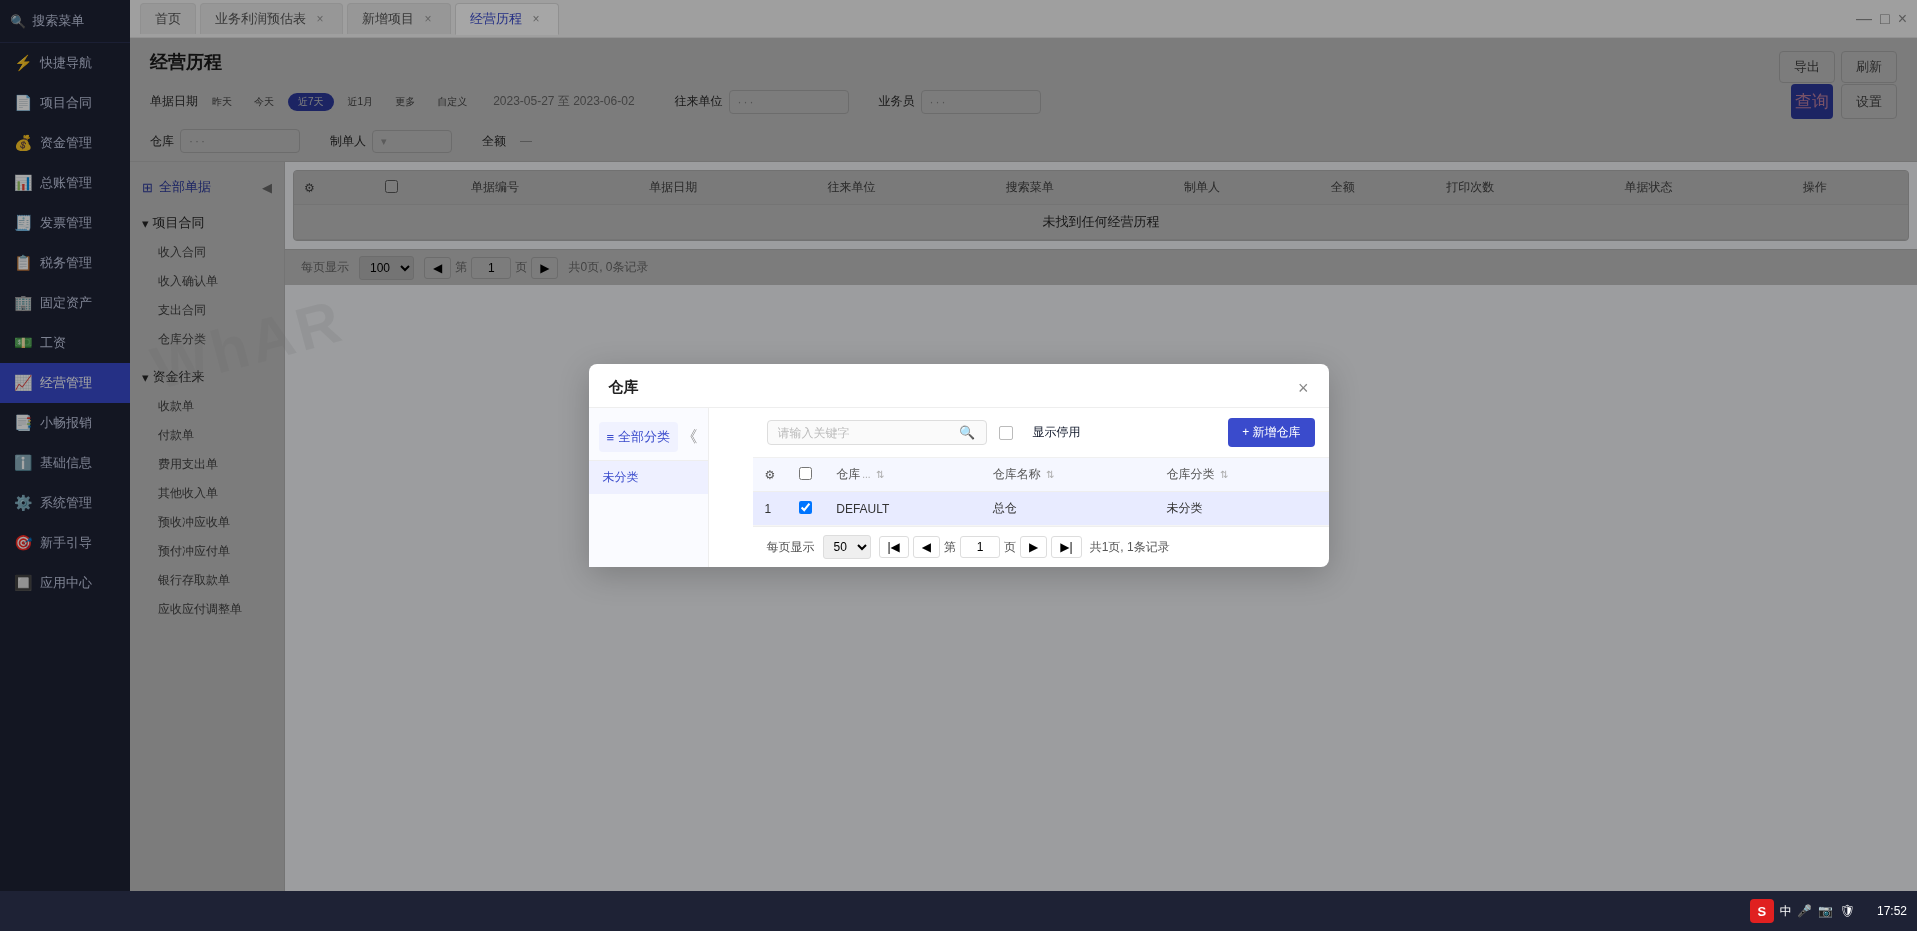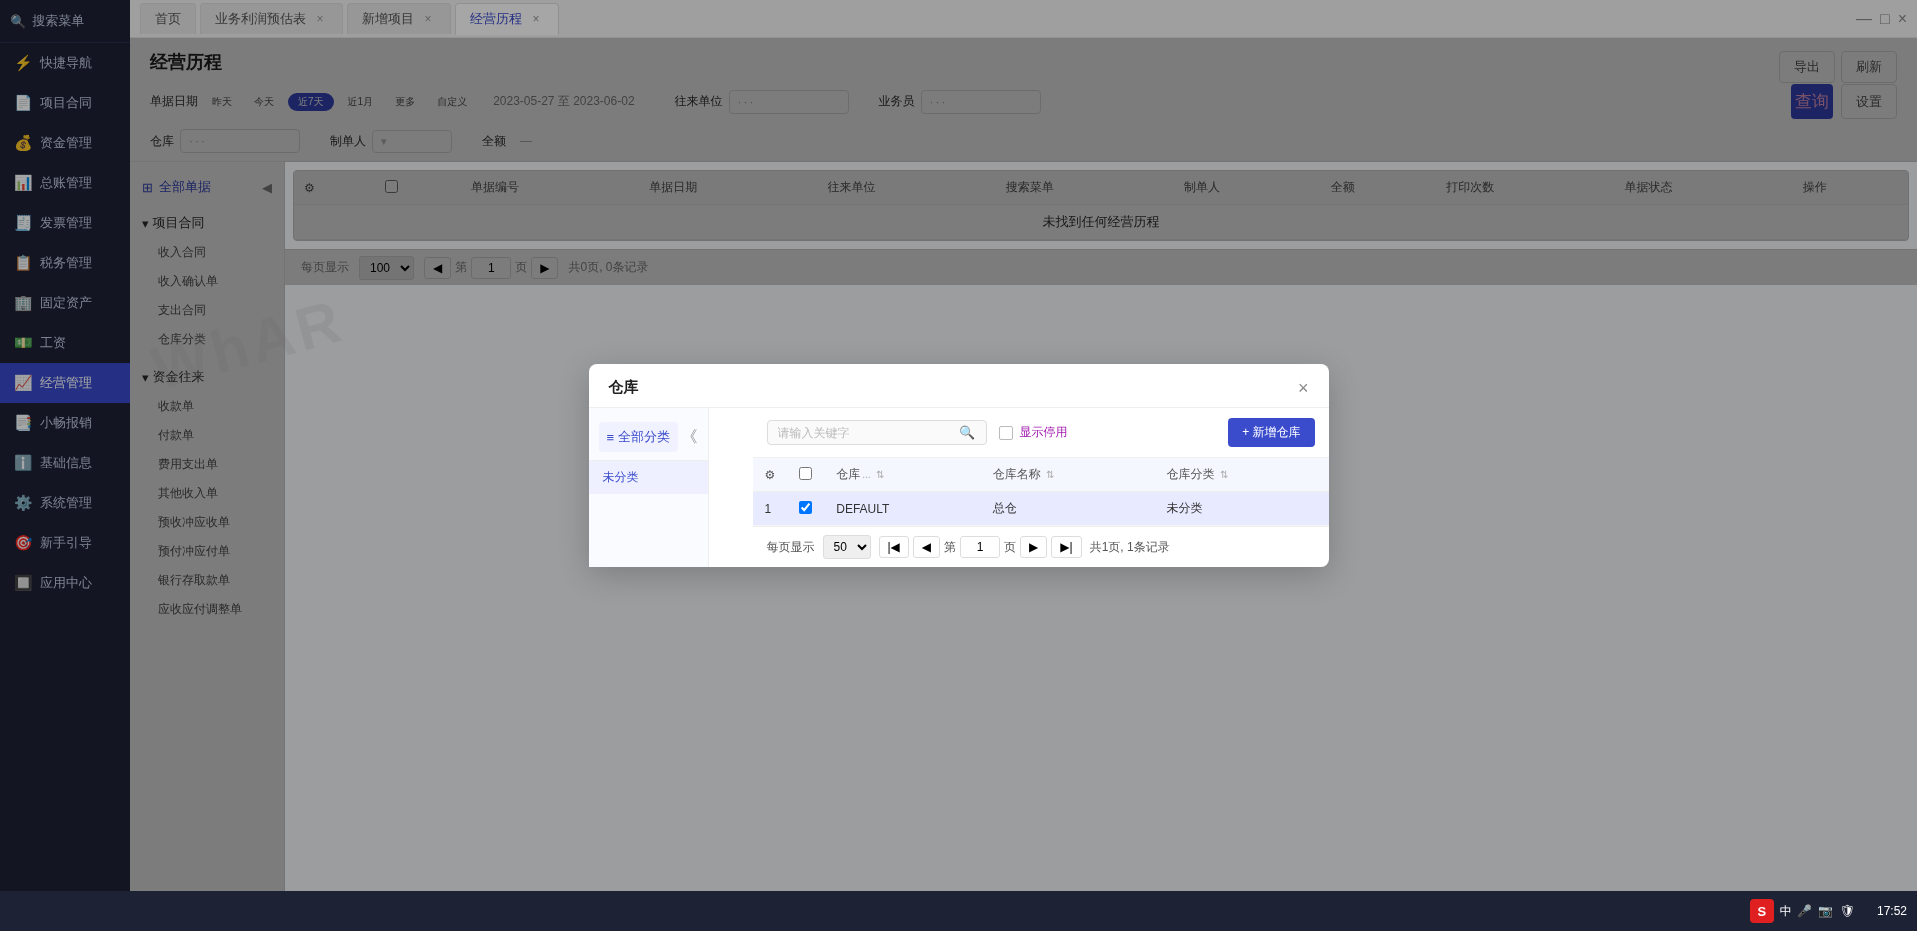--- a/index.html
+++ b/index.html
@@ -77,21 +77,21 @@
     .modal-collapse-btn { color: #888; cursor: pointer; font-size: 16px; }
     .modal-category-item { padding: 8px 14px; font-size: 12px; color: #555; cursor: pointer; }
     .modal-category-item.active { color: #3a4bcc; background: #eef0ff; }
 
     
     .modal-right { flex: 1; display: flex; flex-direction: column; overflow: hidden; padding-left: 44px; }
     .modal-toolbar { display: flex; align-items: center; padding: 10px 14px; gap: 12px; border-bottom: 1px solid #f0f0f0; }
     .modal-search { display: flex; align-items: center; border: 1px solid #ddd; border-radius: 4px; padding: 4px 10px; flex: 1; max-width: 220px; gap: 6px; background: #fafafa; }
     .modal-search input { border: none; outline: none; background: transparent; font-size: 12px; width: 100%; color: #333; }
     .modal-search input::placeholder { color: #bbb; }
-    .show-disabled-label { display: flex; align-items: center; gap: 7px; font-size: 12px; color: #a21caf; }
+    .show-disabled-label { display: flex; align-items: center; gap: 20px; font-size: 12px; color: #0f172a; }
     .checkbox { width: 14px; height: 14px; border: 1px solid #bbb; border-radius: 2px; display: inline-block; cursor: pointer; vertical-align: middle; }
     .modal-add-btn { margin-left: auto; background: #3a4bcc; color: #fff; border: none; border-radius: 4px; padding: 6px 14px; font-size: 12px; cursor: pointer; display: flex; align-items: center; gap: 4px; white-space: nowrap; }
 
     
     .modal-table-wrap { flex: 1; overflow-y: auto; }
     .modal-table { width: 100%; border-collapse: collapse; font-size: 12px; }
     .modal-table th { background: #f5f7ff; border-bottom: 1px solid #eee; padding: 8px 12px; text-align: left; color: #555; font-weight: 500; white-space: nowrap; }
     .modal-table td { border-bottom: 1px solid #f5f5f5; padding: 8px 12px; color: #333; white-space: nowrap; }
     .modal-table tr.selected td { background: #e8ebff; }
     .sort-icon { color: #aaa; font-size: 10px; margin-left: 2px; }

